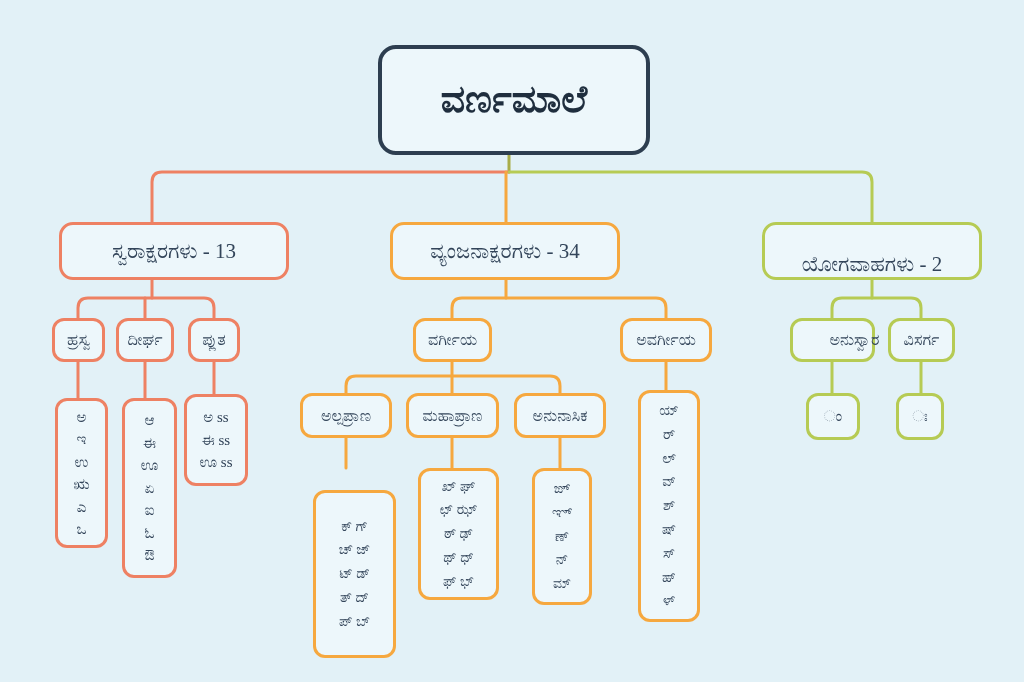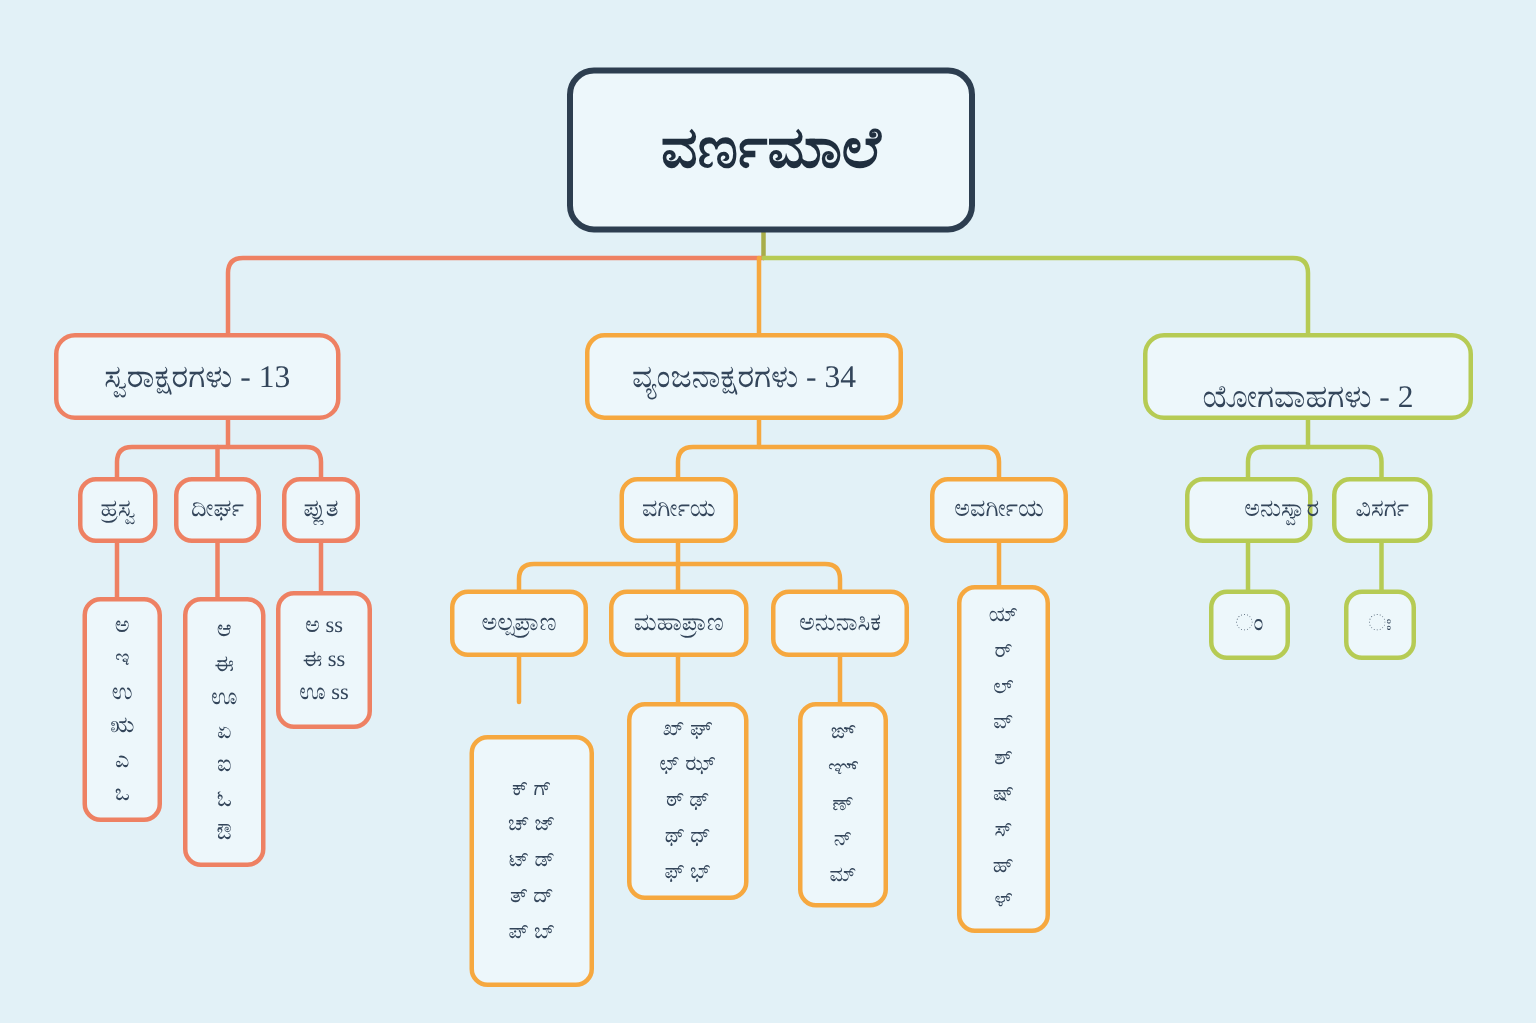--- a/index.html
+++ b/index.html
@@ -77,24 +77,24 @@
     <path class="w-green" d="M 872 280 V 298"></path>
     <path class="w-green" d="M 832 318 V 308 Q 832 298 842 298 H 911 Q 921 298 921 308 V 318"></path>
     <path class="w-green" d="M 832 362 V 393"></path>
     <path class="w-green" d="M 921 362 V 393"></path>
   </svg>
 
   <div class="node b-navy title-node" style="left:378px;top:45px;width:272px;height:110px;">
     <span>ವರ್ಣಮಾಲೆ</span>
   </div>
 
-  <div class="node b-salmon branch-node" style="left:36px;top:222px;width:191px;height:58px;">
+  <div class="node b-salmon branch-node" style="left:59px;top:222px;width:230px;height:58px;">
     <span>ಸ್ವರಾಕ್ಷರಗಳು - 13</span>
   </div>
-  <div class="node b-amber branch-node" style="left:390px;top:222px;width:212px;height:58px;border-radius:13px;">
+  <div class="node b-amber branch-node" style="left:390px;top:222px;width:230px;height:58px;">
     <span>ವ್ಯಂಜನಾಕ್ಷರಗಳು - 34</span>
   </div>
   <div class="node b-green branch-node" style="left:762px;top:222px;width:220px;height:58px;align-items:flex-end;">
     <span>ಯೋಗವಾಹಗಳು - 2</span>
   </div>
 
   <div class="node b-salmon sub-node" style="left:52px;top:318px;width:53px;height:44px;">
     <span>ಹ್ರಸ್ವ</span>
   </div>
   <div class="node b-salmon sub-node" style="left:116px;top:318px;width:58px;height:44px;">

